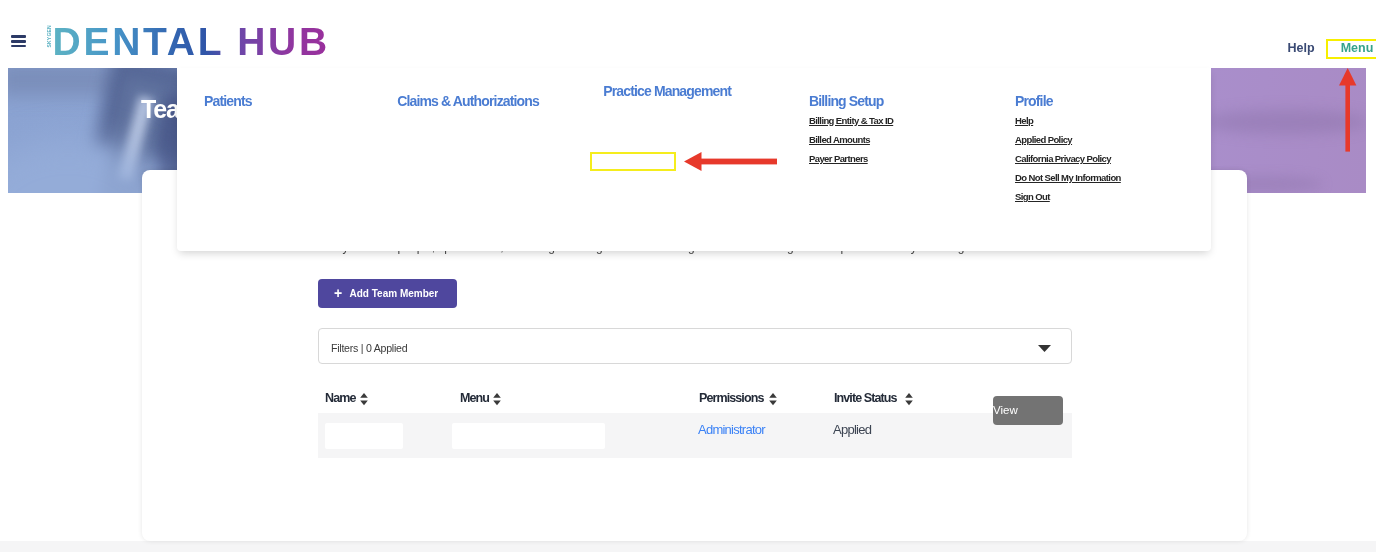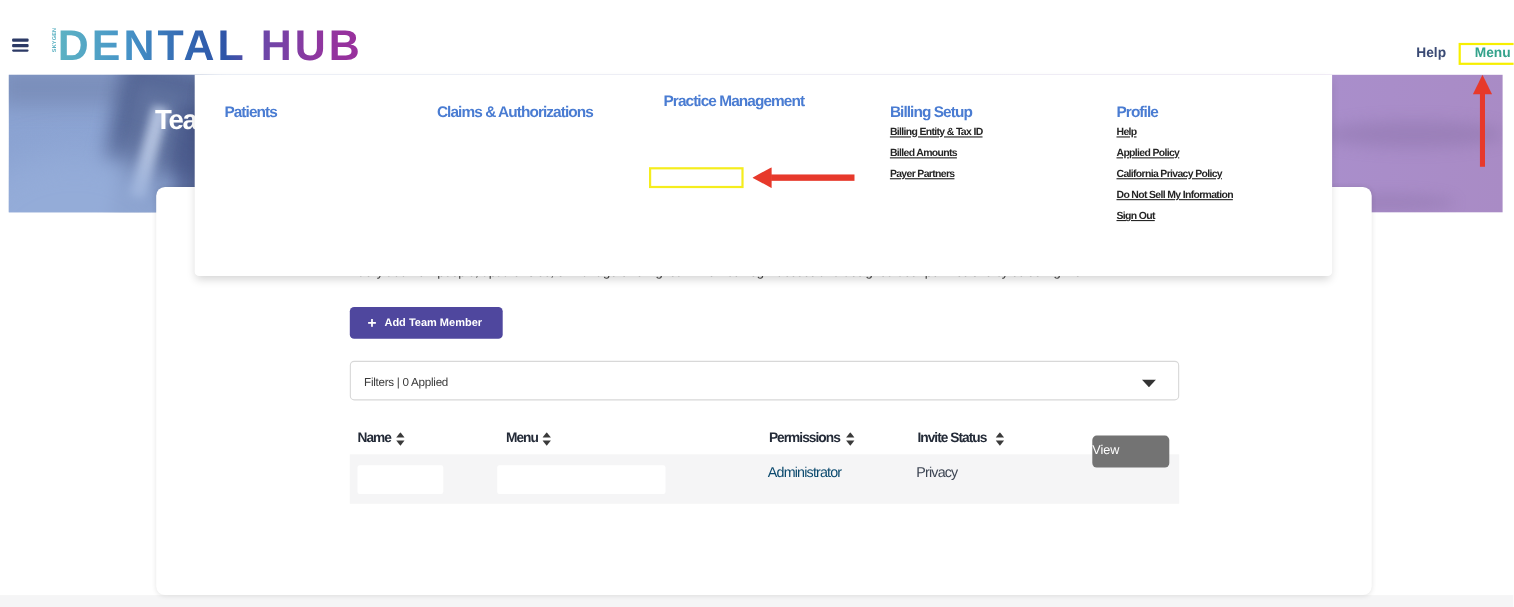--- a/index.html
+++ b/index.html
@@ -88,22 +88,22 @@
 <div class="abs hdr" style="left:834px; top:390.6px;">Invite Status</div>
 <svg class="abs" style="left:905px; top:392.8px;" width="8" height="13" viewBox="0 0 8 13">
     <polygon points="4,0 0.2,4.8 7.8,4.8" fill="#3a3a3a"></polygon>
     <polygon points="0.2,7.4 7.8,7.4 4,12.2" fill="#3a3a3a"></polygon>
   </svg>
 <style> .hdr { font-size:12.5px; font-weight:bold; letter-spacing:-0.9px; color:#242b38; line-height:15px; } </style>
 
 <div class="abs" style="left:318px; top:413px; width:754px; height:45px; background:#f5f5f6;"></div>
 <div class="abs" style="left:325px; top:423px; width:78px; height:26px; background:#fff; border-radius:2px;"></div>
 <div class="abs" style="left:452px; top:423px; width:153px; height:26px; background:#fff; border-radius:2px;"></div>
-<div class="abs" style="left:698px; top:422.2px; font-size:13px; letter-spacing:-0.75px; color:#0c4a6e; line-height:15px;">Administrator</div>
-<div class="abs" style="left:833px; top:422.2px; font-size:13px; letter-spacing:-0.75px; color:#3d4553; line-height:15px;">Privacy</div>
+<div class="abs" style="left:698px; top:422.2px; font-size:13px; letter-spacing:-0.75px; color:#3b82f6; line-height:15px;">Administrator</div>
+<div class="abs" style="left:833px; top:422.2px; font-size:13px; letter-spacing:-0.75px; color:#3d4553; line-height:15px;">Applied</div>
 <div class="abs" style="left:993px; top:396px; width:70px; height:29px; background:#737373; border-radius:4px; color:#fff; font-size:11.5px; line-height:29px;">View</div>
 
 <div class="abs" style="left:177px; top:68px; width:1034px; height:183px; background:#fff; border-radius:0 0 4px 4px; box-shadow:0 4px 9px -2px rgba(0,0,0,0.18);">
   <div class="abs mh" style="left:27px; top:26.4px;">Patients</div>
   <div class="abs mh" style="left:220.2px; top:26.4px;">Claims &amp; Authorizations</div>
   <div class="abs mh" style="left:426.2px; top:16px;">Practice Management</div>
   <div class="abs mh" style="left:632px; top:26.4px;">Billing Setup</div>
   <div class="abs links" style="left:632px; top:42.5px;">
     <a>Billing Entity &amp; Tax ID</a>
     <a>Billed Amounts</a>

